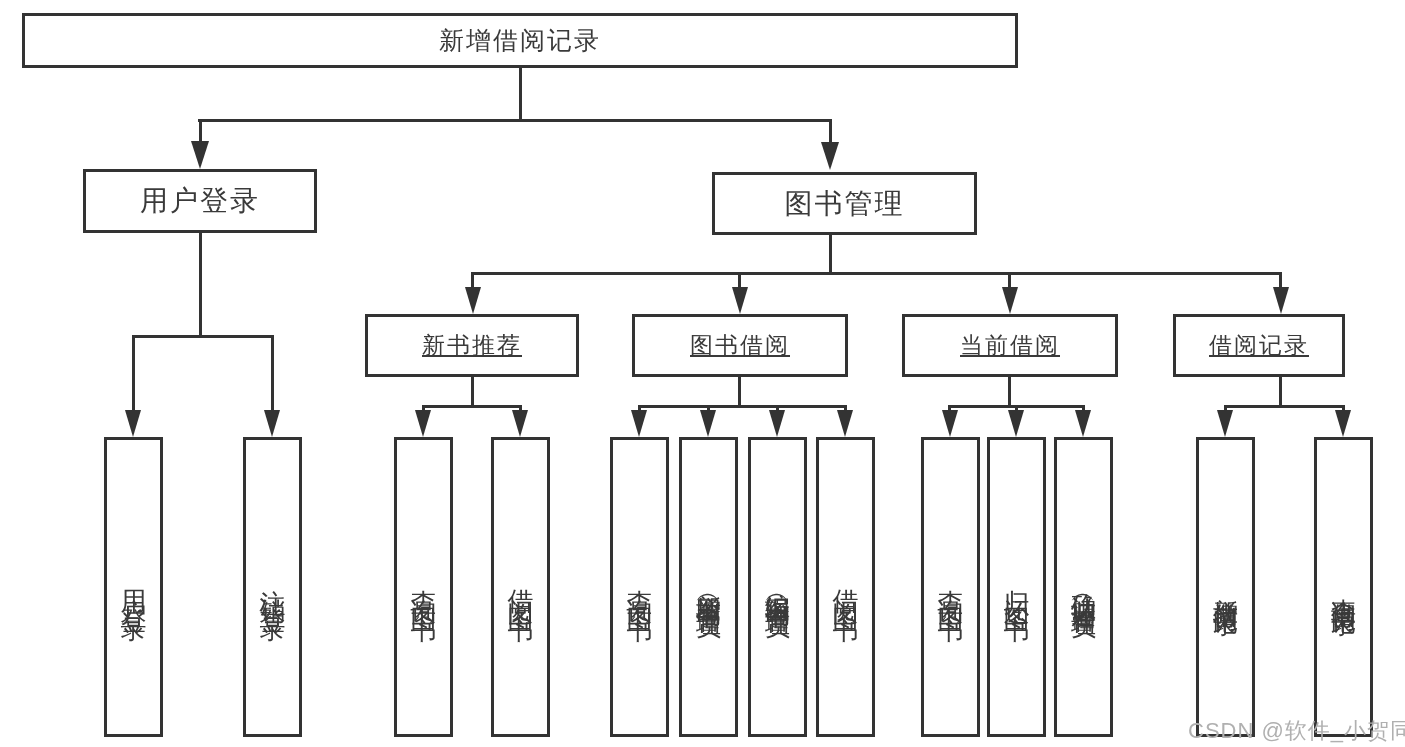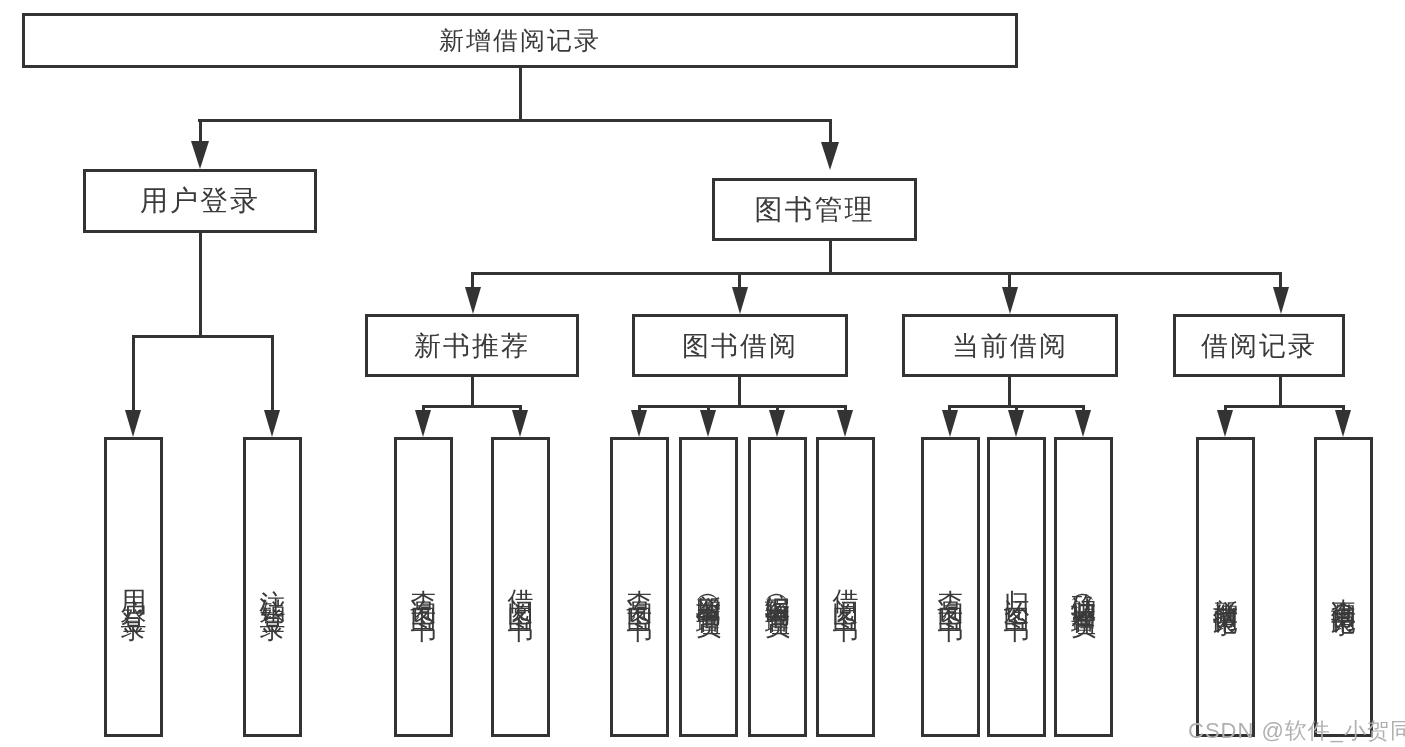--- a/index.html
+++ b/index.html
@@ -23,21 +23,21 @@
     border:3px solid var(--line);
     color:var(--text);
     display:flex;
     align-items:center;
     justify-content:center;
     text-align:center;
     z-index:2;
   }
   .root-box{font-size:25px;letter-spacing:2px;}
   .l2-box{font-size:28px;letter-spacing:2px;}
-  .l3-box{font-size:27px;letter-spacing:2px;}
+  .l3-box{font-size:23px;letter-spacing:2px;text-decoration:underline;}
   .leaf{
     width:59px;height:300px;top:437px;
     writing-mode:vertical-rl;
     text-orientation:mixed;
     font-size:26px;
     letter-spacing:9px;
     line-height:53px;
   }
   .leaf.long{letter-spacing:3px;font-size:25px;}
   .vline,.hline{position:absolute;background:var(--line);z-index:1;}
@@ -69,21 +69,21 @@
 </style>
 </head>
 <body>
 
 <div class="canvas">
 
   <div class="box root-box" style="left:22px;top:13px;width:996px;height:55px">新增借阅记录</div>
 
   <div class="box l2-box" style="left:83px;top:169px;width:234px;height:64px">用户登录</div>
 
-  <div class="box l2-box" style="left:712px;top:178px;width:205px;height:63px">图书管理</div>
+  <div class="box l2-box" style="left:712px;top:172px;width:265px;height:63px">图书管理</div>
 
   <div class="box l3-box" style="left:365px;top:314px;width:214px;height:63px">新书推荐</div>
 
   <div class="box l3-box" style="left:902px;top:314px;width:216px;height:63px">当前借阅</div>
 
   <div class="box l3-box" style="left:632px;top:314px;width:216px;height:63px">图书借阅</div>
 
   <div class="box l3-box" style="left:1173px;top:314px;width:172px;height:63px">借阅记录</div>
 
   <div class="box leaf" style="left:104px">用户登录</div>

